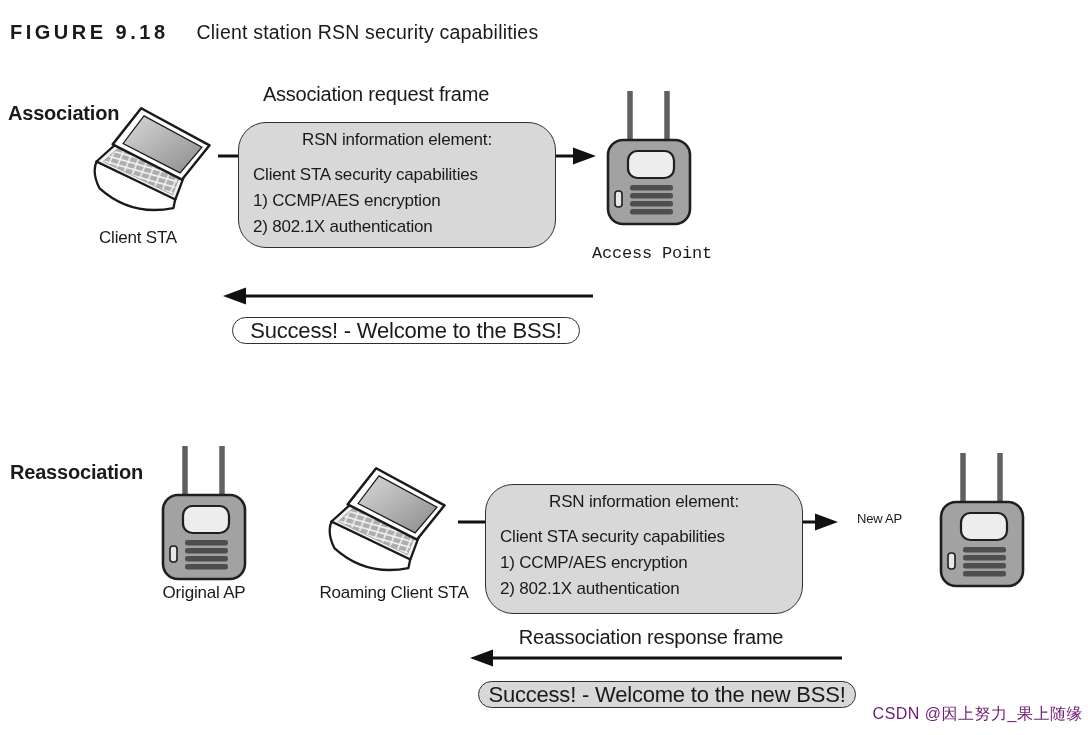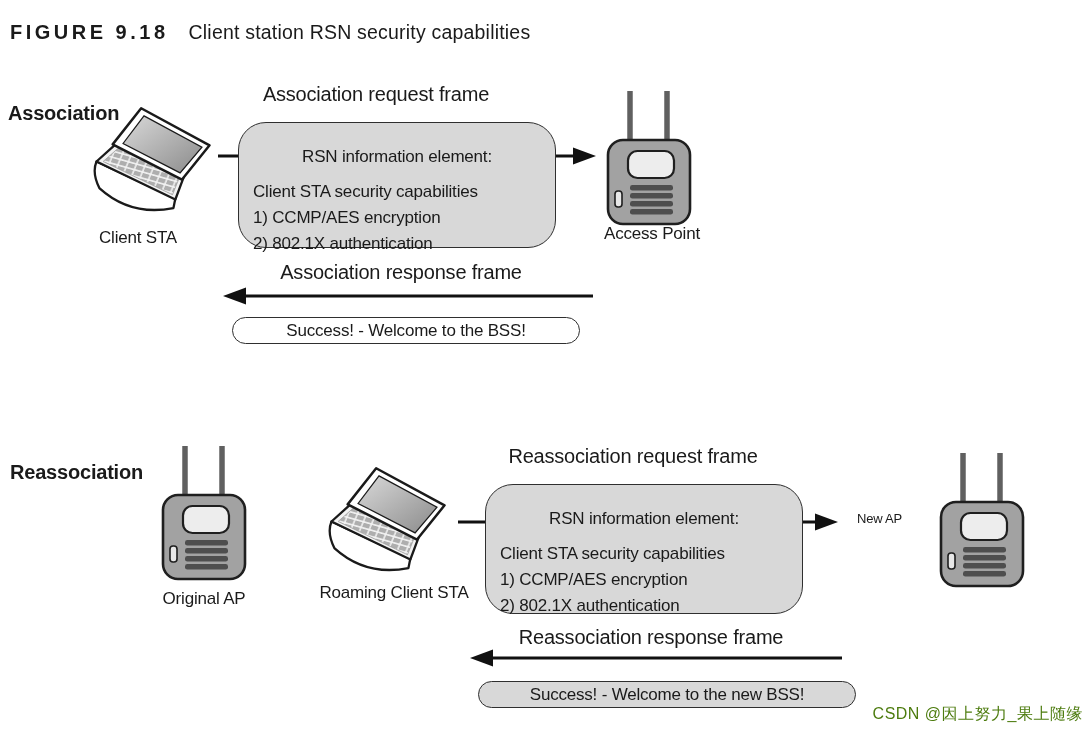--- a/index.html
+++ b/index.html
@@ -3,38 +3,38 @@
 <meta charset="utf-8">
 <style>
   html,body{margin:0;padding:0;background:#ffffff;}
   .canvas{
     position:relative;width:1088px;height:735px;background:#ffffff;
     font-family:"Liberation Sans",sans-serif;color:#1a1a1a;overflow:hidden;
   }
   .abs{position:absolute;}
   .figure-header{position:absolute;left:10px;top:21px;display:flex;align-items:flex-start;white-space:nowrap;}
   .figure-label{font-size:20px;font-weight:bold;letter-spacing:3.5px;}
-  .figure-title{font-size:19.5px;margin-left:20px;letter-spacing:0.2px;}
+  .figure-title{font-size:19.5px;margin-left:28px;letter-spacing:0.2px;}
   .section-label{position:absolute;font-size:20px;font-weight:bold;letter-spacing:-0.2px;}
   .flow-label{position:absolute;font-size:20px;letter-spacing:-0.2px;transform:translateX(-50%);white-space:nowrap;}
   .device-label{position:absolute;font-size:17px;letter-spacing:-0.2px;transform:translateX(-50%);white-space:nowrap;}
   .rsn-box{
     position:absolute;width:318px;background:#d8d8d8;
     border:1.6px solid #2f2f2f;border-radius:28px;box-sizing:border-box;
   }
-  .rsn-header{font-size:17px;text-align:center;padding-top:24px;letter-spacing:-0.2px;white-space:nowrap;}
+  .rsn-header{font-size:17px;text-align:center;padding-top:7px;letter-spacing:-0.2px;white-space:nowrap;}
   .rsn-lines{padding:12px 0 0 14px;font-size:17px;line-height:26px;letter-spacing:-0.2px;}
   .pill{
     position:absolute;height:27px;border:1.6px solid #2f2f2f;border-radius:14px;
     box-sizing:border-box;display:flex;align-items:center;justify-content:center;
-    font-size:17px;letter-spacing:-0.2px;white-space:nowrap;
+    font-size:22px;letter-spacing:-0.2px;white-space:nowrap;
   }
   .pill.white{background:#ffffff;}
   .pill.gray{background:#d8d8d8;}
-  .watermark{position:absolute;right:5px;top:704px;font-size:16px;color:#4d7c0f;letter-spacing:0.5px;}
+  .watermark{position:absolute;right:5px;top:704px;font-size:16px;color:#701a75;letter-spacing:0.5px;}
   svg{display:block;}
 </style>
 </head>
 <body>
 
 <div class="canvas">
 
   <svg width="0" height="0" style="position:absolute" aria-hidden="true">
     <defs>
       <linearGradient id="scr" x1="0" y1="0" x2="1" y2="1">
@@ -91,46 +91,44 @@
     <div class="rsn-lines">
       <div>Client STA security capabilities</div>
       <div>1) CCMP/AES encryption</div>
       <div>2) 802.1X authentication</div>
     </div>
   </div>
 
   <svg class="abs" style="left:603px;top:88px;" width="92" height="140">
       <use href="#ap"></use>
     </svg>
-  <div class="device-label" style="left:652px;top:224px;">Access Point</div>
+  <div class="device-label" style="left:652px;top:244px;font-family:Liberation Mono, monospace;">Access Point</div>
 
-  <div class="flow-label" style="left:401px;top:261px;">Association response frame</div>
 
   <svg class="abs" style="left:223px;top:285px;" width="370" height="22">
     <polygon points="0,11 23,2.5 23,19.5" fill="#111111"></polygon>
     <line x1="21" y1="11" x2="370" y2="11" stroke="#111111" stroke-width="3"></line>
   </svg>
 
   <div class="pill white" style="left:232px;top:317px;width:348px;">
     <span>Success! - Welcome to the BSS!</span>
   </div>
 
   <div class="section-label" style="left:10px;top:461px;">Reassociation</div>
 
   <svg class="abs" style="left:158px;top:443px;" width="92" height="140">
       <use href="#ap"></use>
     </svg>
-  <div class="device-label" style="left:204px;top:583px;margin-top:6px;">Original AP</div>
+  <div class="device-label" style="left:204px;top:583px;">Original AP</div>
 
   <svg class="abs" style="left:322px;top:466px;" width="133" height="110">
       <use href="#laptop"></use>
     </svg>
   <div class="device-label" style="left:382px;top:583px;margin-left:12px;">Roaming Client STA</div>
 
-  <div class="flow-label" style="left:633px;top:445px;">Reassociation request frame</div>
 
   <svg class="abs" style="left:458px;top:511px;" width="380" height="22">
     <line x1="0" y1="11" x2="359" y2="11" stroke="#111111" stroke-width="3"></line>
     <polygon points="357,2.5 380,11 357,19.5" fill="#111111"></polygon>
   </svg>
 
   <div class="rsn-box" style="left:485px;top:484px;height:130px;">
     <div class="rsn-header">RSN information element:</div>
     <div class="rsn-lines">
       <div>Client STA security capabilities</div>

